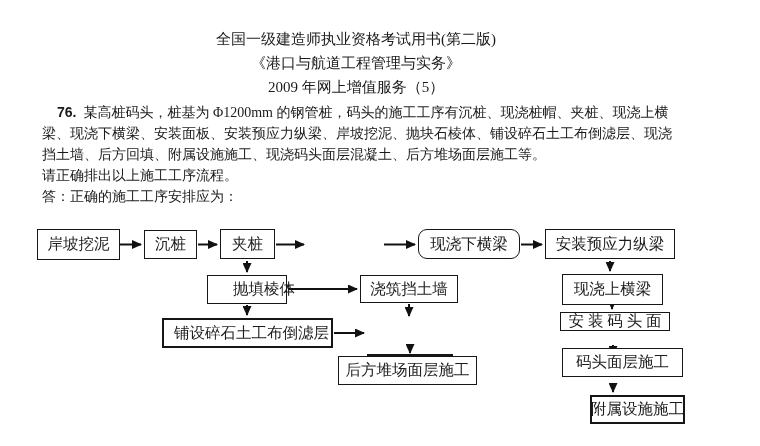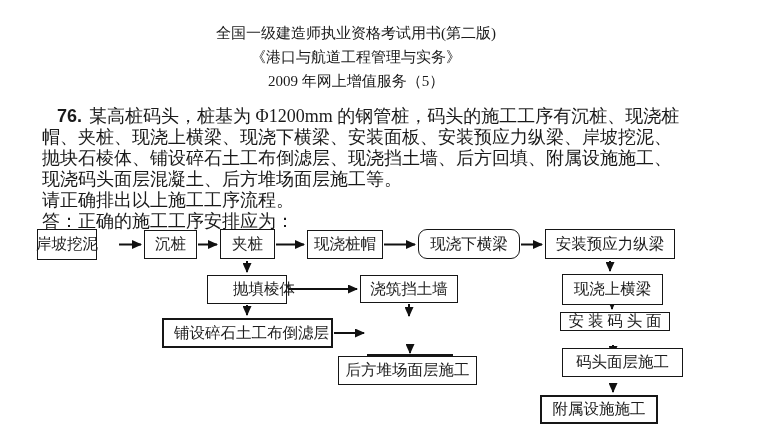--- a/index.html
+++ b/index.html
@@ -5,24 +5,24 @@
   html, body { margin: 0; padding: 0; }
   body {
     width: 760px; height: 446px;
     background: #ffffff;
     position: relative;
     overflow: hidden;
     font-family: "Liberation Serif", serif;
     color: #1a1a1a;
   }
   
-  .titles { width: 712px; padding-top: 21px; text-align: center; }
+  .titles { width: 712px; padding-top: 27px; text-align: center; }
   .title-line { font-size: 15px; line-height: 24px; white-space: nowrap; }
   
-  .text-block { margin: 13px 0 0 42px; width: 642px; font-size: 18px; line-height: 21px; }
+  .text-block { margin: 3px 0 0 42px; width: 642px; font-size: 14px; line-height: 21px; }
   .text-block p { margin: 0; text-align: left; }
   .para.indent { text-indent: 15px; }
   .qnum { font-weight: bold; font-family: "Liberation Sans", sans-serif; margin-right: 7px; }
   
   .flowchart { position: absolute; left: 0; top: 0; width: 760px; height: 446px; }
   .flowchart svg { position: absolute; left: 0; top: 0; }
   .node {
     position: absolute;
     box-sizing: border-box;
     border: 1.5px solid #161616;
@@ -69,30 +69,29 @@
     <line x1="334" y1="333" x2="364" y2="333" stroke="#111" stroke-width="2" marker-end="url(#ah)"></line>
     <line x1="409" y1="304" x2="409" y2="316" stroke="#111" stroke-width="2" marker-end="url(#ah)"></line>
     <line x1="410" y1="350" x2="410" y2="353" stroke="#111" stroke-width="2" marker-end="url(#ah)"></line>
 
     <line x1="610" y1="261" x2="610" y2="271" stroke="#111" stroke-width="2" marker-end="url(#ah)"></line>
     <line x1="612" y1="306" x2="612" y2="309" stroke="#111" stroke-width="2" marker-end="url(#ah)"></line>
     <line x1="613" y1="345" x2="613" y2="355" stroke="#111" stroke-width="2" marker-end="url(#ah)"></line>
     <line x1="613" y1="388" x2="613" y2="392" stroke="#111" stroke-width="2" marker-end="url(#ah)"></line>
   </svg>
 
-  <div class="node" style="left:37px;  top:229px; width:60px;  height:31px;">岸坡挖泥</div>
+  <div class="node" style="left:37px;  top:229px; width:83px;  height:31px;">岸坡挖泥</div>
   <div class="node" style="left:144px; top:230px; width:53px;  height:29px;">沉桩</div>
   <div class="node" style="left:220px; top:229px; width:55px;  height:30px;">夹桩</div>
-  <div class="node" style="left:307px; top:230px; width:76px;  height:29px;">现浇桩帽</div>
   <div class="node" style="left:418px; top:229px; width:102px; height:30px;border-radius:9px;">现浇下横梁</div>
   <div class="node" style="left:545px; top:229px; width:130px; height:30px;">安装预应力纵梁</div>
 
   <div class="node" style="left:207px; top:275px; width:80px;  height:29px;padding-left:34px;">抛填棱体</div>
   <div class="node" style="left:360px; top:275px; width:98px;  height:28px;">浇筑挡土墙</div>
   <div class="node bold" style="left:162px; top:318px; width:171px; height:30px;padding-left:8px;">铺设碎石土工布倒滤层</div>
   <div class="node bold" style="left:367px; top:319px; width:86px;  height:30px;margin-top:35px;">后方回填</div>
   <div class="node" style="left:338px; top:356px; width:139px; height:29px;">后方堆场面层施工</div>
 
   <div class="node" style="left:562px; top:274px; width:101px; height:31px;">现浇上横梁</div>
   <div class="node" style="left:560px; top:312px; width:110px; height:19px;">安 装 码 头 面</div>
   <div class="node" style="left:562px; top:348px; width:121px; height:29px;">码头面层施工</div>
-  <div class="node bold" style="left:540px; top:395px; width:118px; height:29px;">附属设施施工</div>
+  <div class="node bold" style="left:590px; top:395px; width:95px; height:29px;">附属设施施工</div>
 </div>
 
 </body></html>

